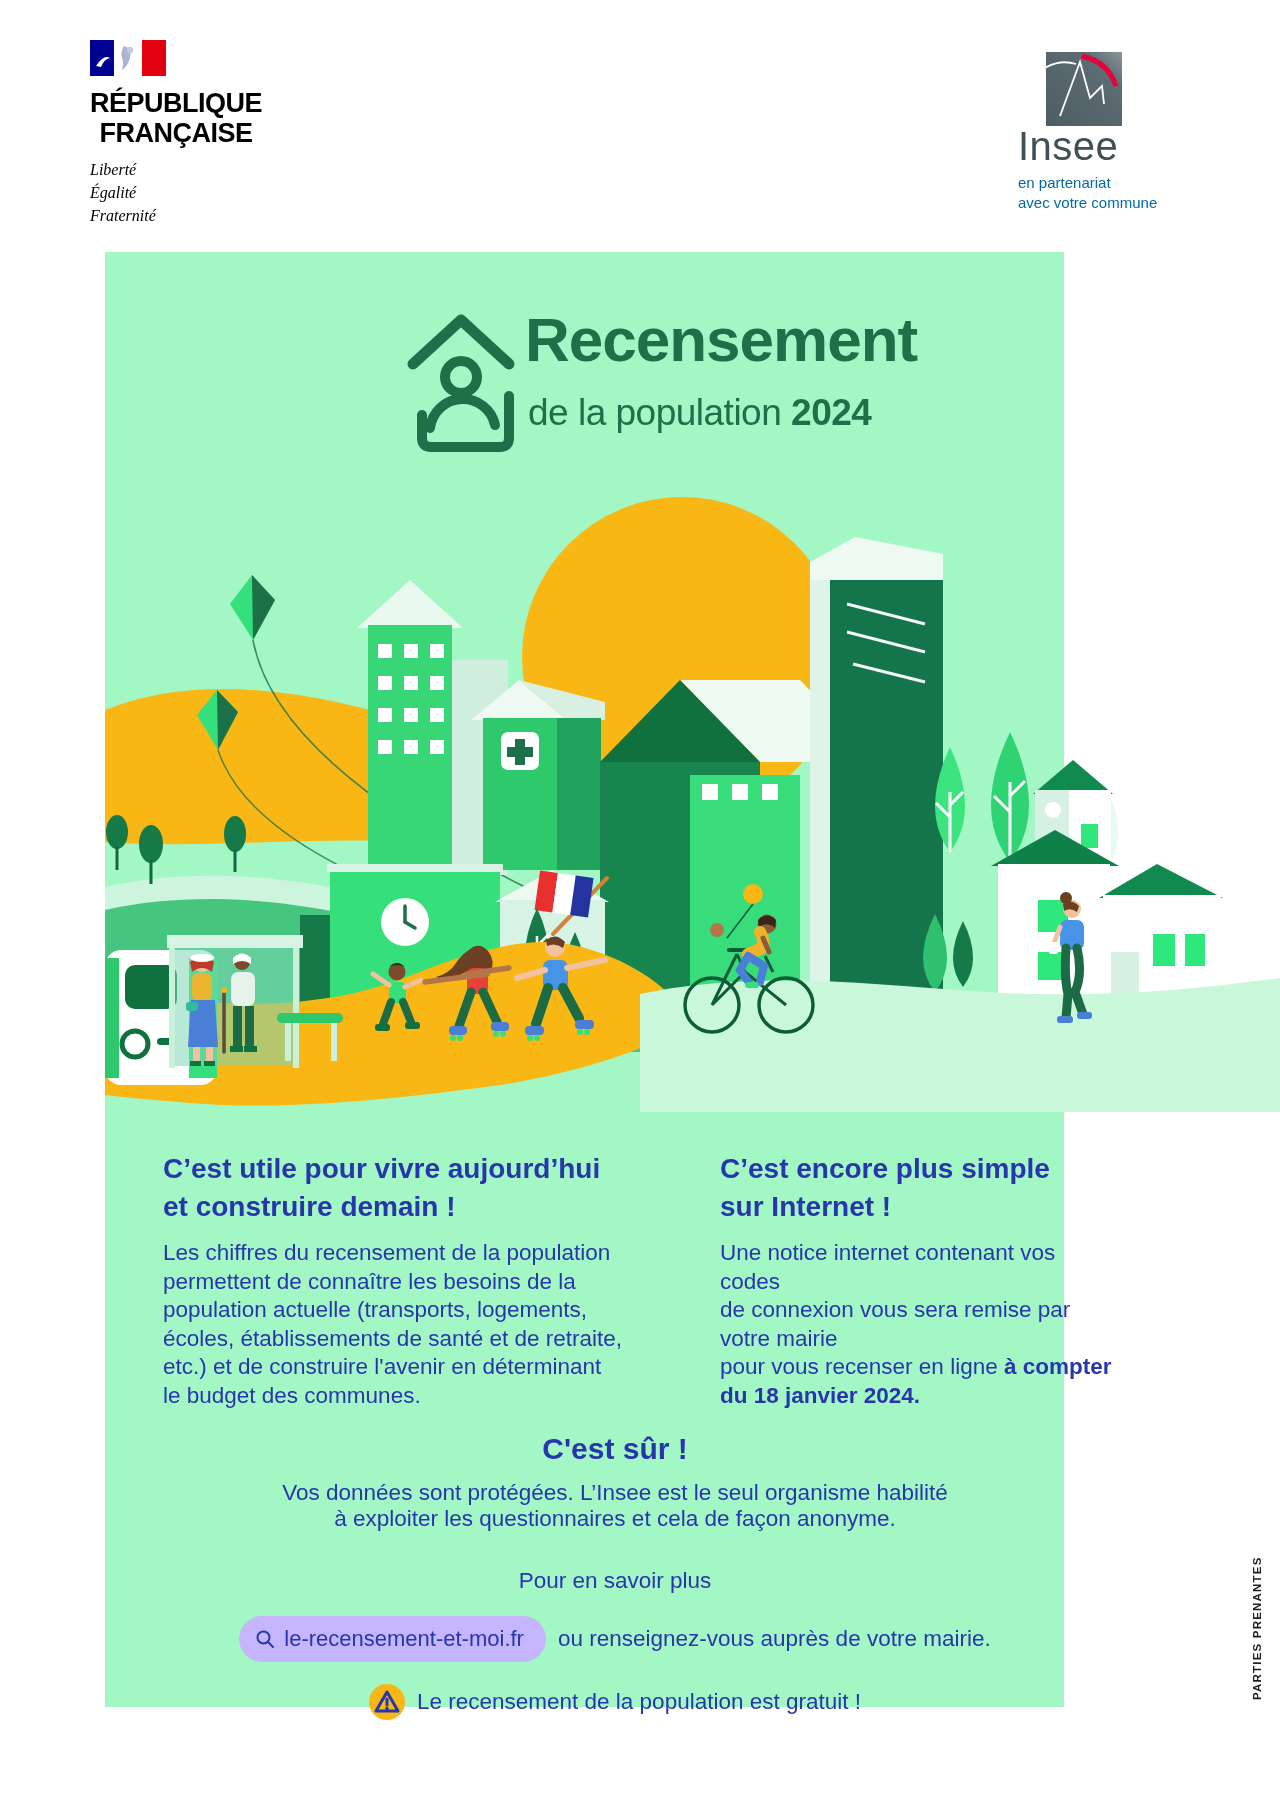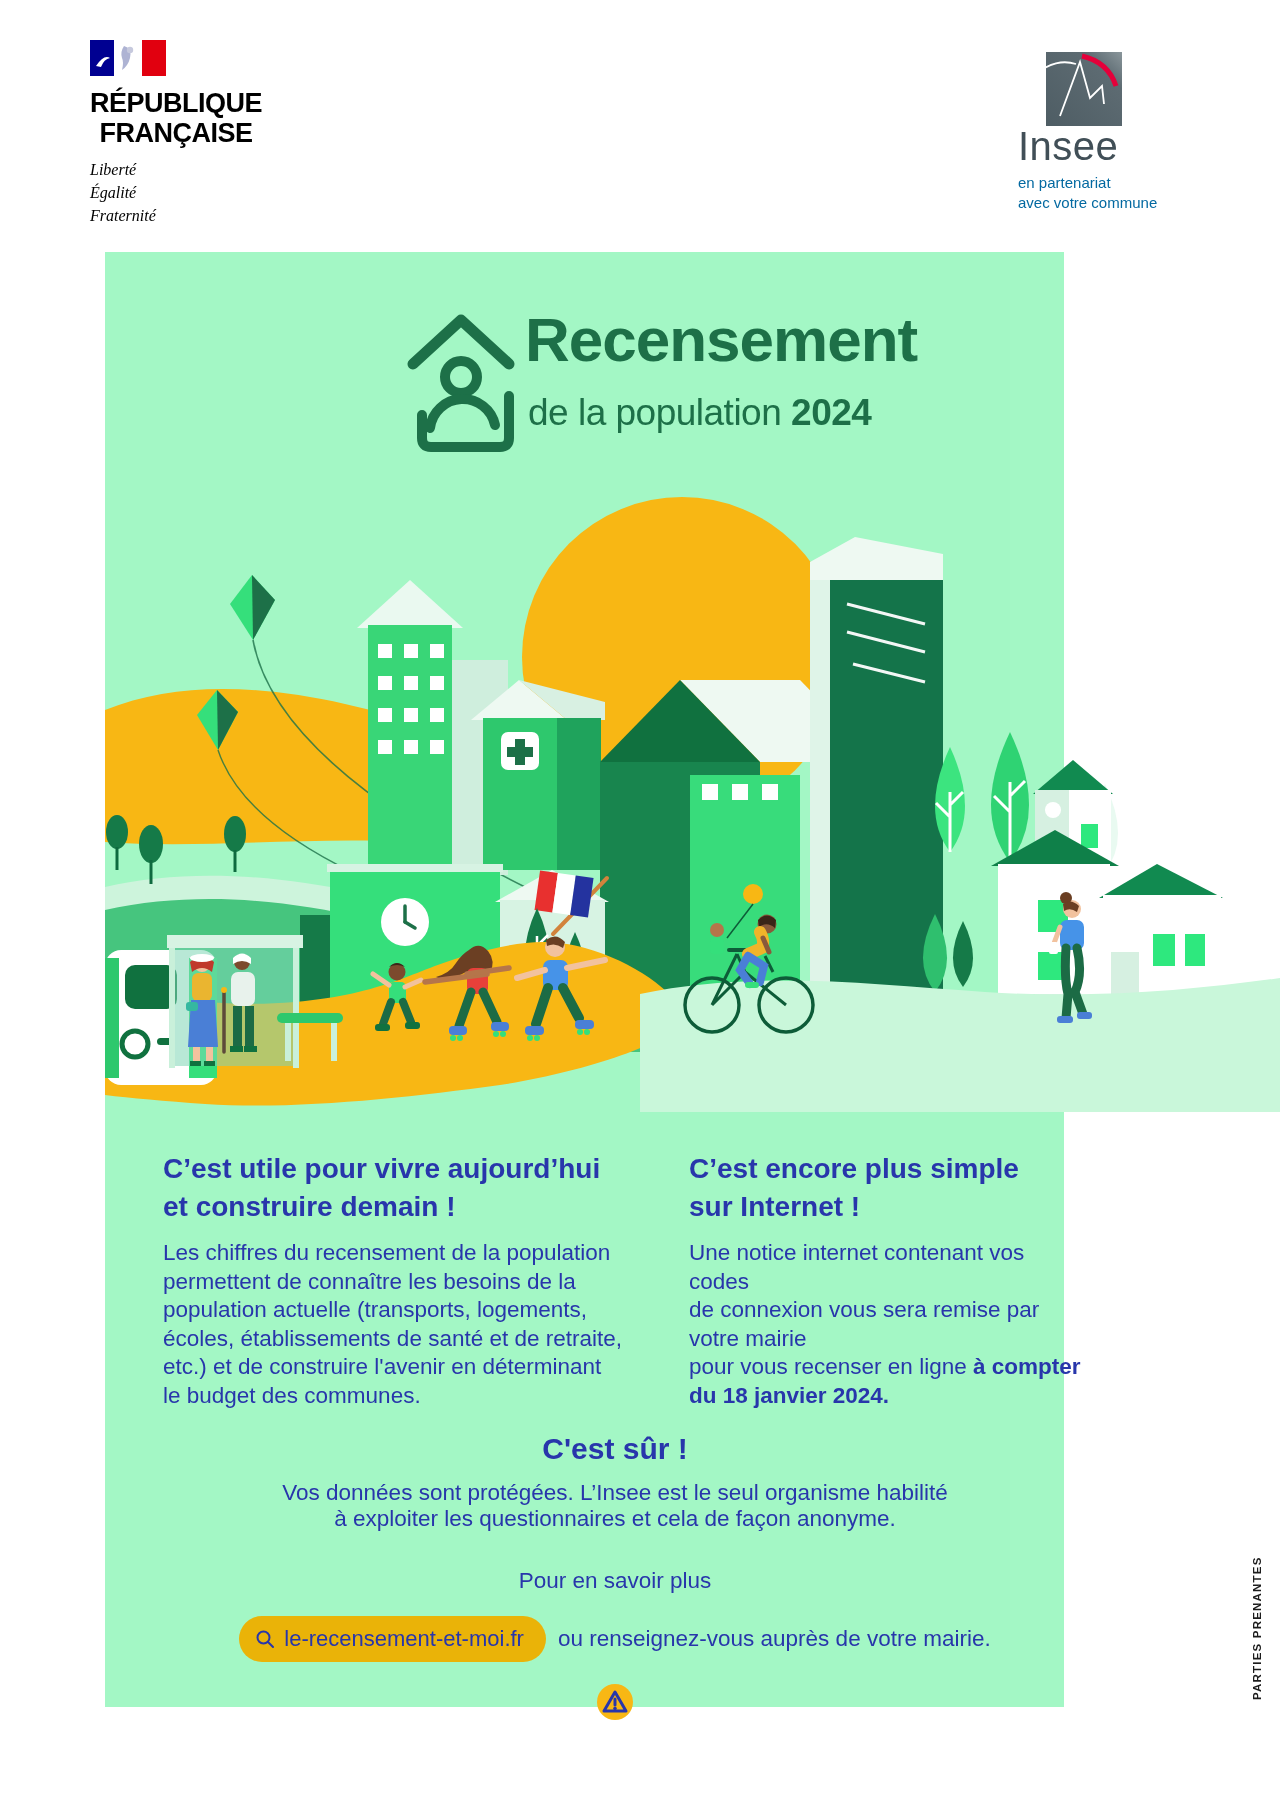--- a/index.html
+++ b/index.html
@@ -22,31 +22,31 @@
   .brand{position:absolute;left:300px;top:52px;width:780px;}
   .brand-title{position:absolute;left:120px;top:0px;font-size:62px;font-weight:bold;color:#1d7048;letter-spacing:-1px;}
   .brand-sub{position:absolute;left:123px;top:88px;font-size:37px;color:#1d7048;letter-spacing:-0.5px;}
   .brand-sub b{font-weight:bold;}
   .house-logo{position:absolute;left:0px;top:0px;}
   
   .illus{position:absolute;left:0;top:180px;width:1175px;height:680px;}
   
   .col{position:absolute;color:#2836ab;}
   .col-left{left:58px;top:898px;width:470px;}
-  .col-right{left:584px;top:898px;width:400px;}
+  .col-right{left:615px;top:898px;width:400px;}
   .col h3{margin:0;font-size:28px;line-height:38px;font-weight:bold;}
   .col .body{margin-top:13px;font-size:22.5px;line-height:28.6px;}
   .col .body b{font-weight:bold;}
   
   .center-block{position:absolute;left:35px;top:1180px;width:950px;text-align:center;color:#2836ab;}
   .sure-title{font-size:30px;font-weight:bold;margin:0 0 14px 0;}
   .sure-body{font-size:22.5px;line-height:26px;margin:0;}
   .more{font-size:22.5px;margin-top:36px;}
   .pill-row{margin-top:22px;display:flex;align-items:center;justify-content:center;gap:12px;}
-  .pill{display:inline-flex;align-items:center;gap:9px;background:#eab308;border-radius:26px;padding:10px 22px 10px 16px;}
+  .pill{display:inline-flex;align-items:center;gap:9px;background:#c4b5fd;border-radius:26px;padding:10px 22px 10px 16px;}
   .pill-text{font-size:22px;color:#2836ab;}
   .pill-suffix{font-size:22.5px;color:#2836ab;}
   .free-row{margin-top:22px;display:flex;align-items:center;justify-content:center;gap:12px;}
   .free-text{font-size:22.5px;color:#2836ab;}
   
   .vert{position:absolute;left:1146px;top:1448px;transform:rotate(-90deg);transform-origin:0 0;
         font-size:11.5px;font-weight:bold;letter-spacing:1.2px;color:#1c1c1c;white-space:nowrap;}
 </style>
 </head>
 <body>
@@ -438,17 +438,18 @@
       <span class="pill-suffix">ou renseignez-vous auprès de votre mairie.</span>
     </div>
 
     <div class="free-row">
       <svg width="36" height="36" viewBox="0 0 36 36">
         <circle cx="18" cy="18" r="18" fill="#f8b714"></circle>
         <path d="M18,8 L29,27 L7,27 Z" fill="none" stroke="#2836ab" stroke-width="3" stroke-linejoin="round"></path>
         <line x1="18" y1="15" x2="18" y2="21" stroke="#2836ab" stroke-width="3" stroke-linecap="round"></line>
         <circle cx="18" cy="24.5" r="1.8" fill="#2836ab"></circle>
       </svg>
+      <span class="free-text">Le recensement de la population est gratuit !</span>
     </div>
   </div>
 
   <div class="vert">PARTIES PRENANTES</div>
 </div>
 
 </body></html>

